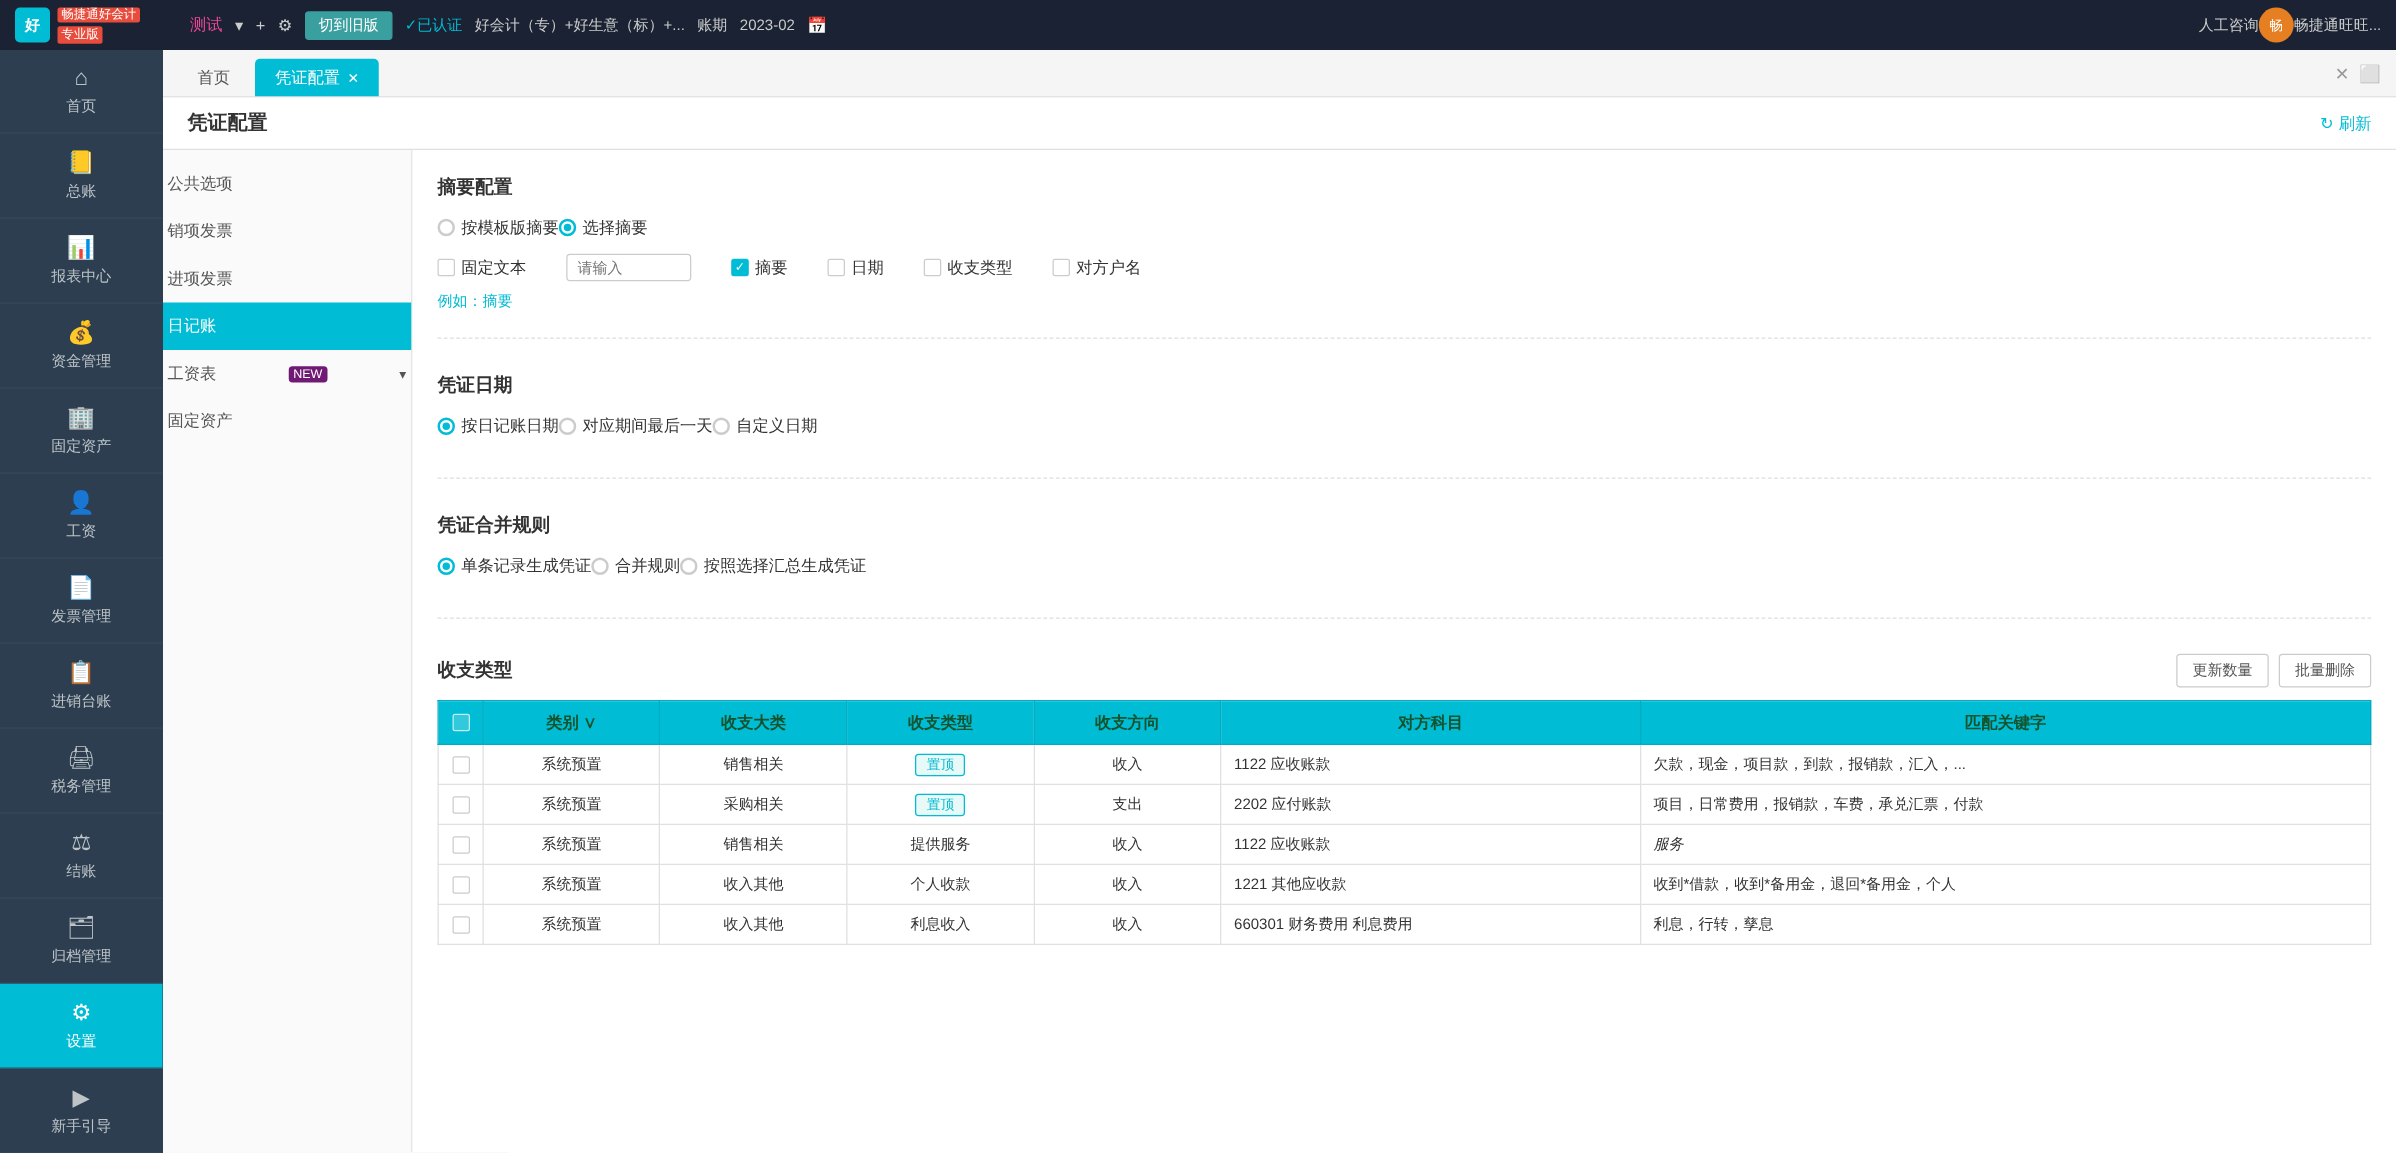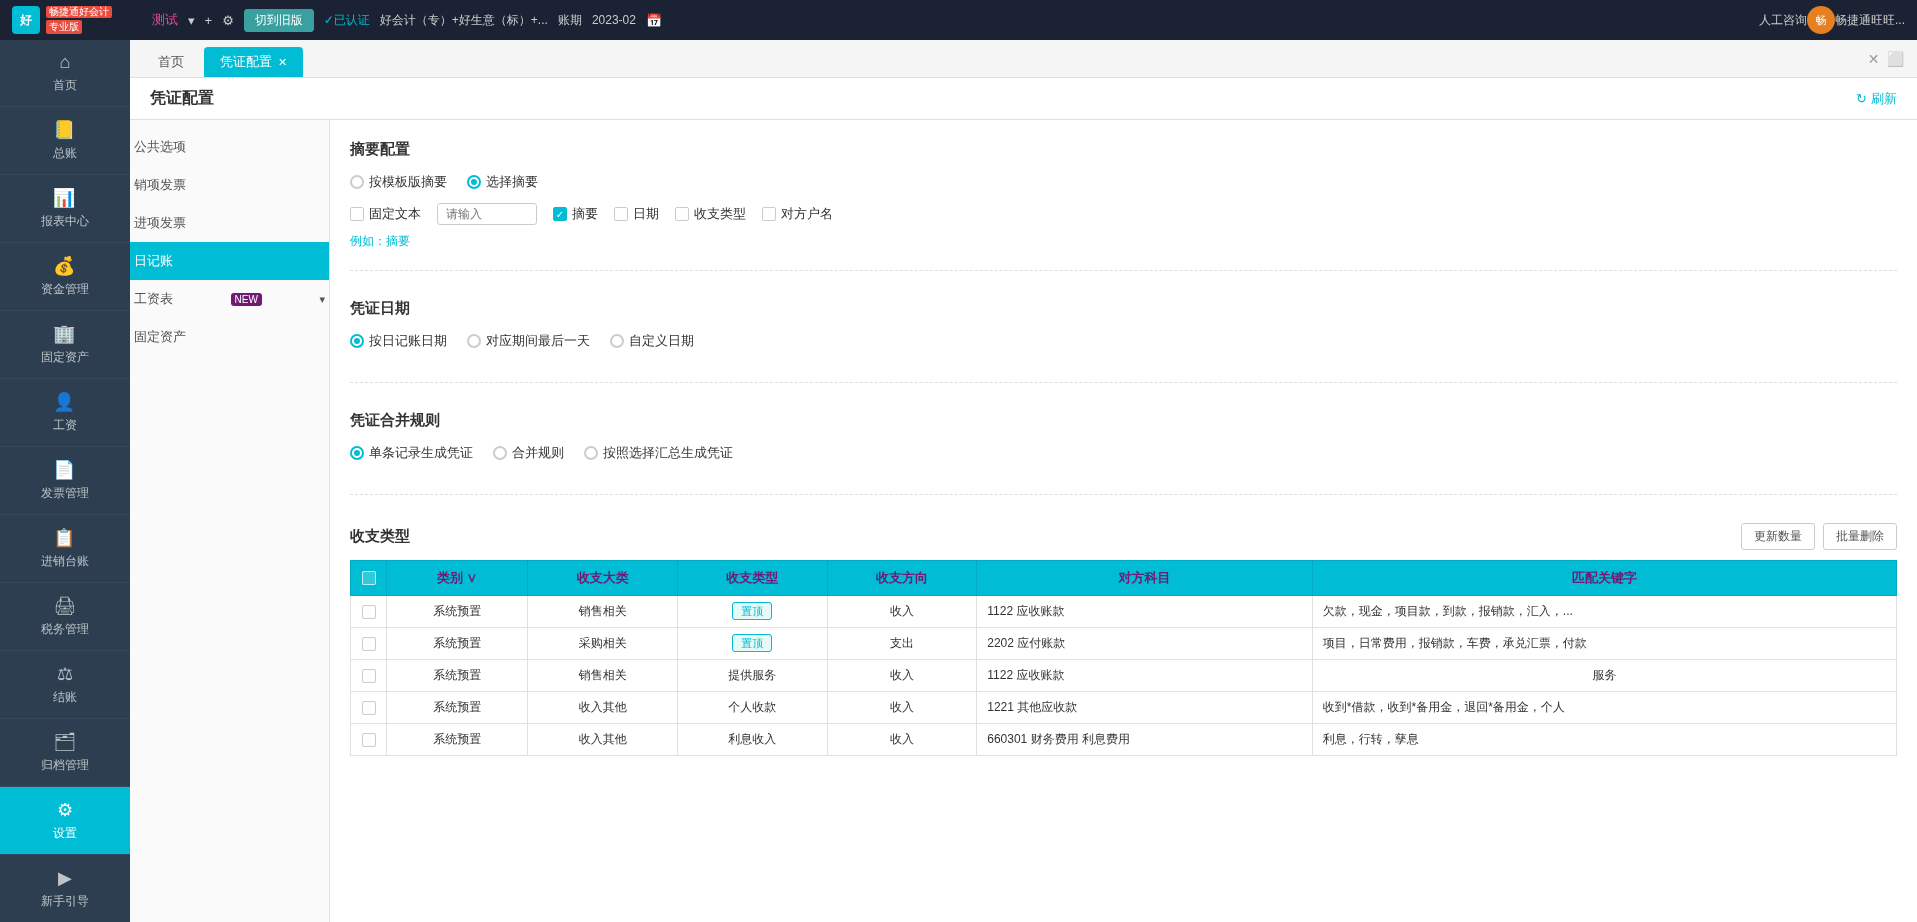--- a/index.html
+++ b/index.html
@@ -48,36 +48,36 @@
     .left-panel-item.active { background: #00bcd4; color: white; }
     .new-badge { background: #701a75; color: white; font-size: 10px; padding: 1px 4px; border-radius: 3px; }
     .right-panel { flex: 1; overflow-y: auto; padding: 20px; background: white; }
 
     
     .section { margin-bottom: 28px; padding-bottom: 20px; border-bottom: 1px dashed #ddd; }
     .section:last-child { border-bottom: none; }
     .section-title { font-size: 15px; font-weight: bold; color: #333; margin-bottom: 14px; }
 
     
-    .radio-group { display: flex; gap: 20px; align-items: center; margin-bottom: 12px; flex-wrap: wrap; }
+    .radio-group { display: flex; align-items: center; margin-bottom: 12px; flex-wrap: wrap; }
     .radio-item { display: flex; align-items: center; gap: 5px; cursor: pointer; font-size: 13px; }
     .radio-circle { width: 14px; height: 14px; border-radius: 50%; border: 2px solid #ccc; display: flex; align-items: center; justify-content: center; }
     .radio-circle.checked { border-color: #00bcd4; }
     .radio-dot { width: 6px; height: 6px; border-radius: 50%; background: #00bcd4; }
 
     
-    .checkbox-row { display: flex; align-items: center; gap: 16px; flex-wrap: wrap; margin-top: 6px; }
+    .checkbox-row { display: flex; align-items: center; gap: 32px; flex-wrap: wrap; margin-top: 6px; }
     .checkbox-item { display: flex; align-items: center; gap: 5px; cursor: pointer; font-size: 13px; }
     .checkbox-box { width: 14px; height: 14px; border: 1px solid #ccc; display: flex; align-items: center; justify-content: center; border-radius: 2px; }
     .checkbox-box.checked { background: #00bcd4; border-color: #00bcd4; color: white; font-size: 10px; }
     .checkbox-text-input { border: 1px solid #ccc; padding: 3px 8px; border-radius: 3px; font-size: 12px; width: 100px; color: #000000; }
     .example-text { color: #00bcd4; font-size: 12px; margin-top: 8px; }
     .table-action-btn { border: 1px solid #ccc; background: white; padding: 4px 12px; border-radius: 3px; cursor: pointer; font-size: 12px; color: #555; }
     .data-table { width: 100%; border-collapse: collapse; }
-    .data-table th { background: #00bcd4; color: #701a75; padding: 8px 10px; text-align: center; font-size: 13px; border: 1px solid #00acc1; }
+    .data-table th { background: #00bcd4; color: #14532d; padding: 8px 10px; text-align: center; font-size: 13px; border: 1px solid #00acc1; }
     .data-table td { padding: 7px 10px; text-align: center; border: 1px solid #e0e0e0; font-size: 12px; vertical-align: middle; }
     .tag-btn { background: #e8faf8; border: 1px solid #00bcd4; color: #00bcd4; padding: 2px 8px; border-radius: 3px; font-size: 11px; cursor: pointer; }
     .th-check { width: 36px; }
     .td-check { width: 36px; }
 
     
     ::-webkit-scrollbar { width: 6px; height: 6px; }
     ::-webkit-scrollbar-track { background: #f1f1f1; }
     ::-webkit-scrollbar-thumb { background: #ccc; border-radius: 3px; }
 
@@ -359,21 +359,21 @@
     <td class="td-check">
       <div style="width:14px;height:14px;border:1px solid #ccc;border-radius:2px;margin:auto;"></div>
     </td>
     <td>系统预置</td>
     <td>销售相关</td>
     <td>
       提供服务
     </td>
     <td>收入</td>
     <td style="text-align:left;">1122 应收账款</td>
-    <td style="text-align:center;max-width:300px;overflow:hidden;text-overflow:ellipsis;white-space:nowrap;">服务</td>
+    <td style="text-align:left;max-width:300px;overflow:hidden;text-overflow:ellipsis;white-space:nowrap;font-style:italic;">服务</td>
   </tr>
                 <tr>
     <td class="td-check">
       <div style="width:14px;height:14px;border:1px solid #ccc;border-radius:2px;margin:auto;"></div>
     </td>
     <td>系统预置</td>
     <td>收入其他</td>
     <td>
       个人收款
     </td>

